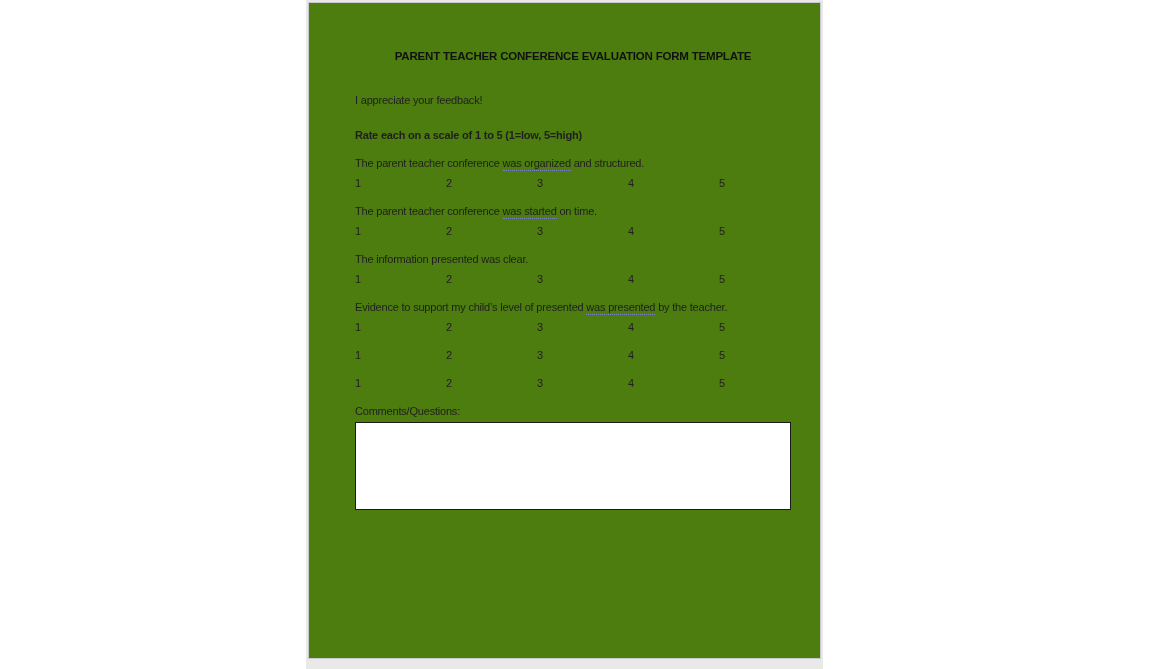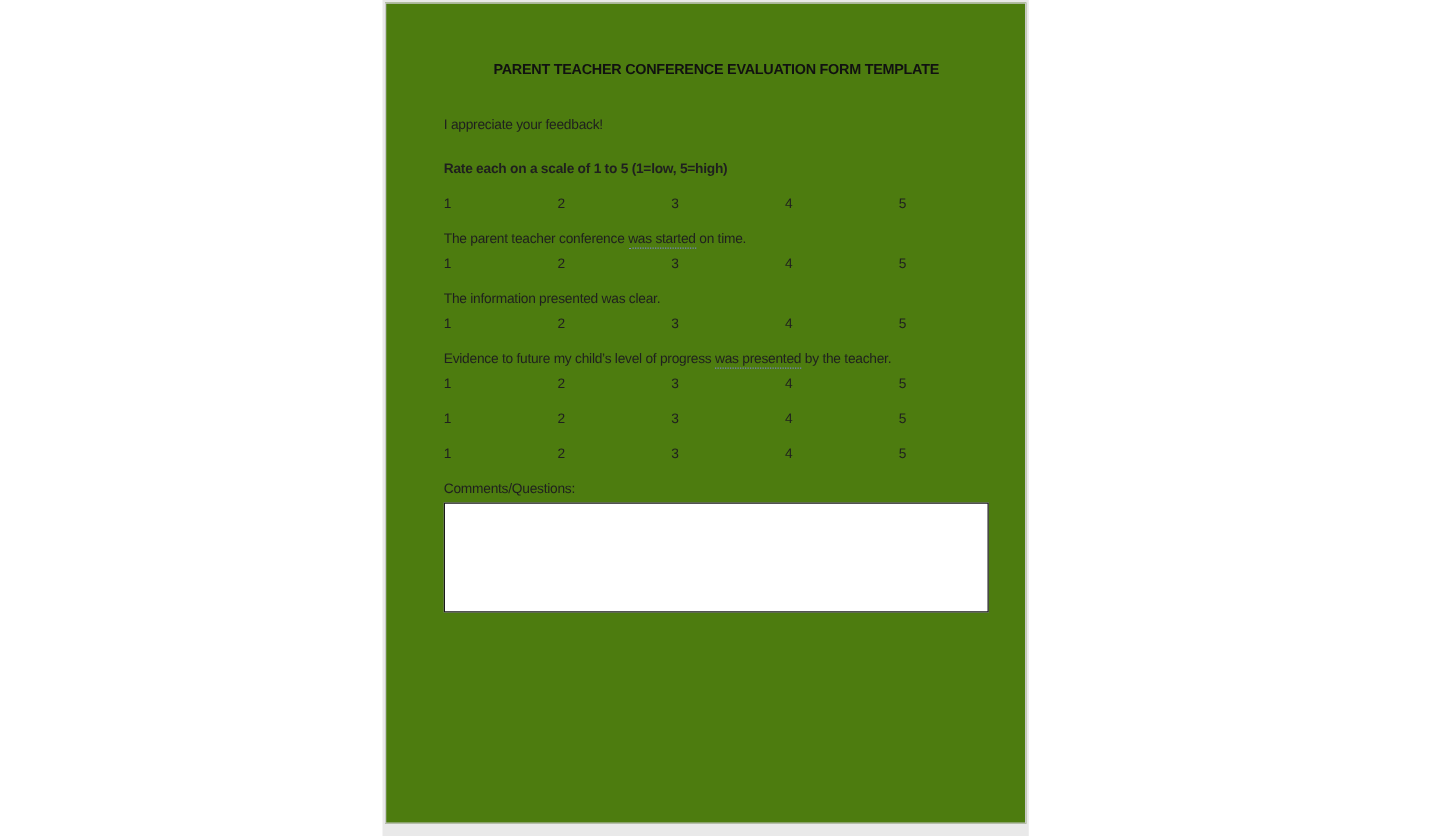--- a/index.html
+++ b/index.html
@@ -79,20 +79,21 @@
       <div class="doc-title">PARENT TEACHER CONFERENCE EVALUATION FORM TEMPLATE</div>
 
       <div class="intro">
       </div>
 
       <div class="feedback">I appreciate your feedback!</div>
 
       <div class="rate-instruction">Rate each on a scale of 1 to 5 (1=low, 5=high)</div>
 
       <div class="q-block">
+        <div class="q-text"><span>The parent teacher conference </span><span class="flagged">was organized</span><span> and structured.</span></div>
         <div class="scale-row">
           <span class="scale-cell">1</span>
           <span class="scale-cell">2</span>
           <span class="scale-cell">3</span>
           <span class="scale-cell">4</span>
           <span class="scale-cell">5</span>
         </div>
       </div>
 
       <div class="q-block">
@@ -111,21 +112,21 @@
         <div class="scale-row">
           <span class="scale-cell">1</span>
           <span class="scale-cell">2</span>
           <span class="scale-cell">3</span>
           <span class="scale-cell">4</span>
           <span class="scale-cell">5</span>
         </div>
       </div>
 
       <div class="q-block">
-        <div class="q-text"><span>Evidence to future my child’s level of progress </span><span class="flagged">was presented</span><span> by the teacher.</span></div>
+        <div class="q-text"><span>Evidence to support my child’s level of presented </span><span class="flagged">was presented</span><span> by the teacher.</span></div>
         <div class="scale-row">
           <span class="scale-cell">1</span>
           <span class="scale-cell">2</span>
           <span class="scale-cell">3</span>
           <span class="scale-cell">4</span>
           <span class="scale-cell">5</span>
         </div>
       </div>
 
       <div class="q-block">

